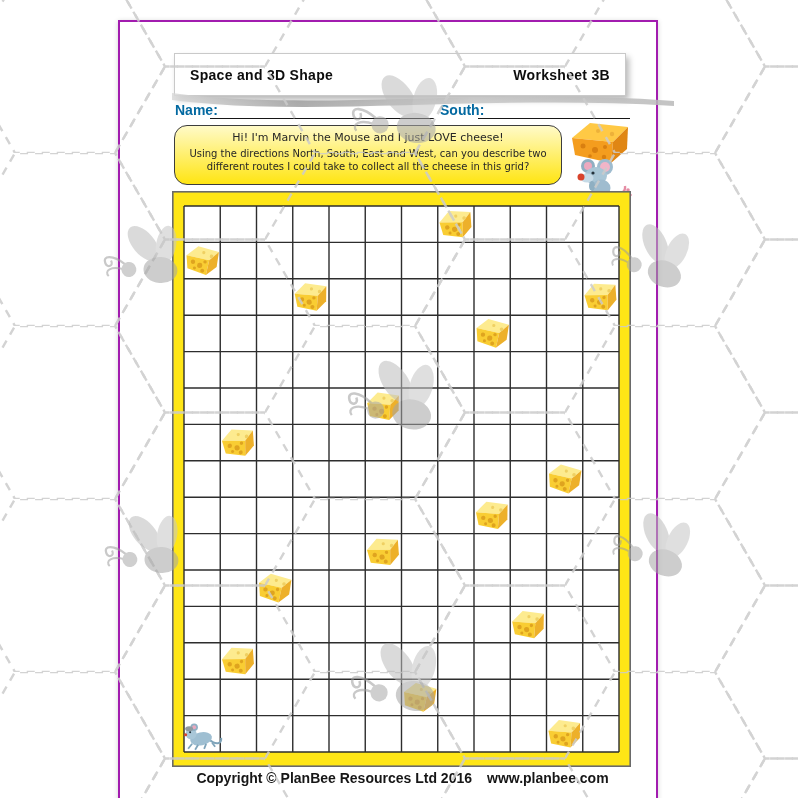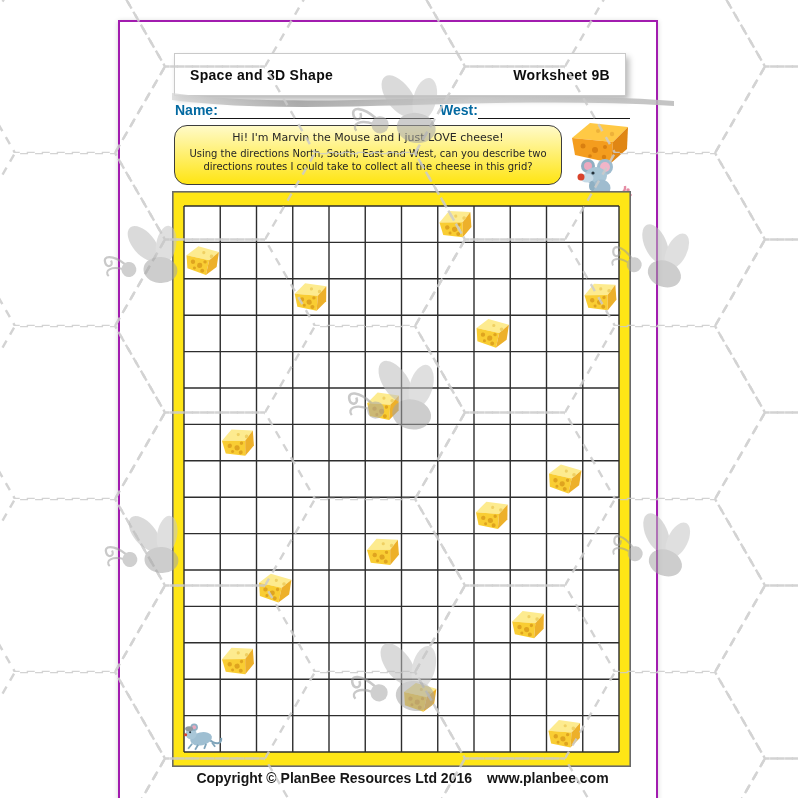--- a/index.html
+++ b/index.html
@@ -30,44 +30,44 @@
 </style>
 </head>
 <body>
 
 <div class="canvas">
 
   <div class="page">
 
     <div class="header-box">
       <span class="title">Space and 3D Shape</span>
-      <span class="title">Worksheet 9B</span>
+      <span class="title">Worksheet 3B</span>
     </div>
 
     <svg class="swoosh" viewBox="0 0 514 28">
       <defs>
         <linearGradient id="swgrad" x1="0" y1="0" x2="1" y2="0">
           <stop offset="0" stop-color="#d9d9d9"></stop>
           <stop offset="0.25" stop-color="#9e9e9e"></stop>
           <stop offset="0.6" stop-color="#c7c7c7"></stop>
           <stop offset="1" stop-color="#b9b9b9"></stop>
         </linearGradient>
       </defs>
       <path d="M12,8 C150,26 330,2 514,14 L514,9 C330,-5 150,20 12,1 Z" fill="url(#swgrad)" opacity="0.85"></path>
     </svg>
 
     <span class="lbl" style="left:55px;top:80px;">Name:</span>
     <div class="write-line" style="left:90px;top:78px;width:224px;"></div>
-    <span class="lbl" style="left:320px;top:80px;">West:</span>
+    <span class="lbl" style="left:320px;top:80px;">South:</span>
     <div class="write-line" style="left:358px;top:78px;width:152px;"></div>
 
     <div class="bubble" id="bubble" style="background: linear-gradient(rgb(255, 250, 200), rgb(255, 229, 18));">
       <div class="b1">Hi! I'm Marvin the Mouse and I just LOVE cheese!</div>
       <div class="b2">Using the directions North, South, East and West, can you describe two</div>
-      <div class="b2">directions routes I could take to collect all the cheese in this grid?</div>
+      <div class="b2">different routes I could take to collect all the cheese in this grid?</div>
     </div>
 
     <svg class="marvin" viewBox="0 0 64 80">
       <polygon points="4,20 22,5 60,9 45,24" fill="#FFC945"></polygon>
       <polygon points="4,20 45,24 43,45 7,37" fill="#F49D1E"></polygon>
       <polygon points="45,24 60,9 59,31 43,45" fill="#E08614"></polygon>
       <circle cx="15" cy="28" r="2.5" fill="#D97F10"></circle>
         <circle cx="27" cy="32" r="3" fill="#D97F10"></circle>
       <circle cx="37" cy="29" r="2" fill="#D97F10"></circle>
         <circle cx="22" cy="38" r="1.8" fill="#D97F10"></circle>

